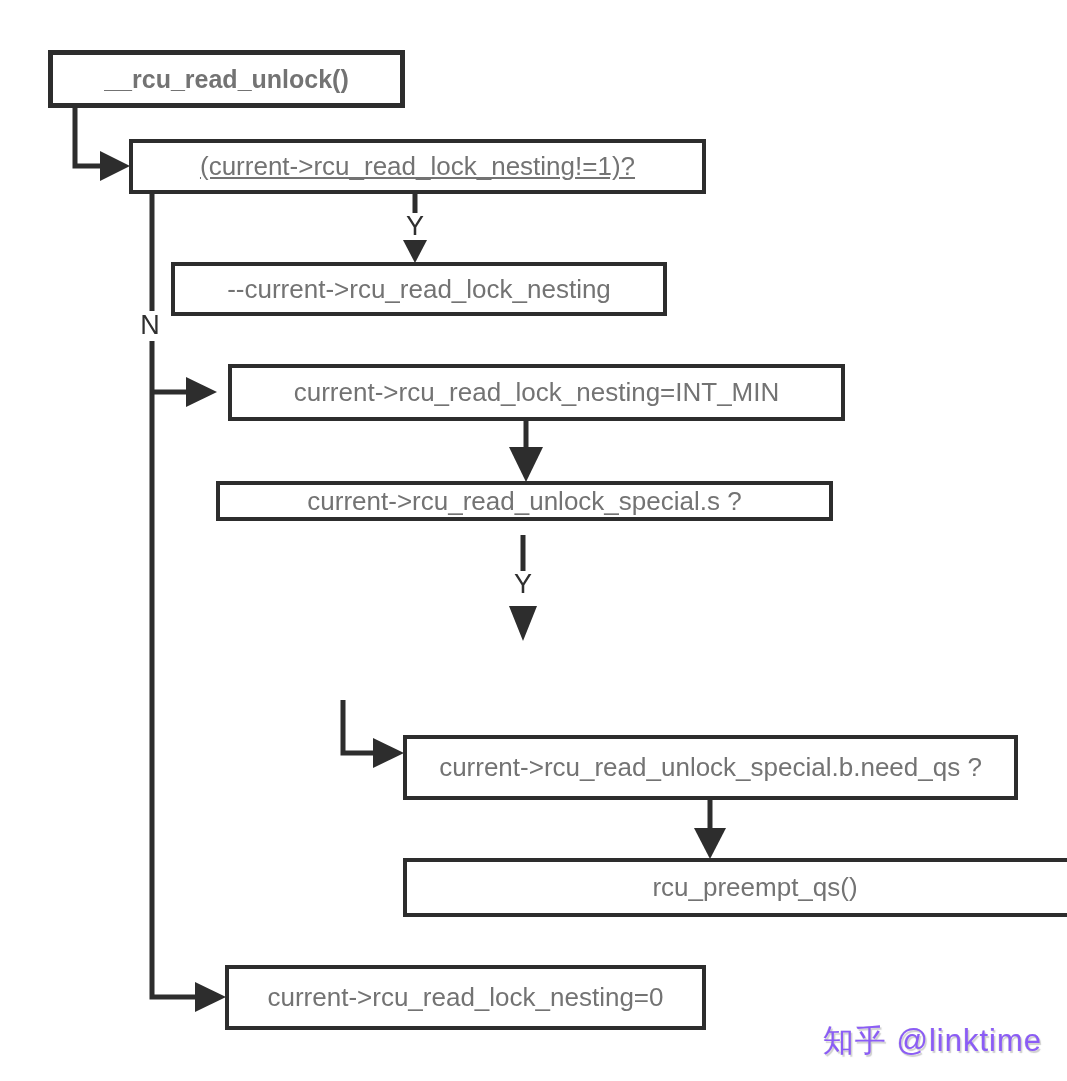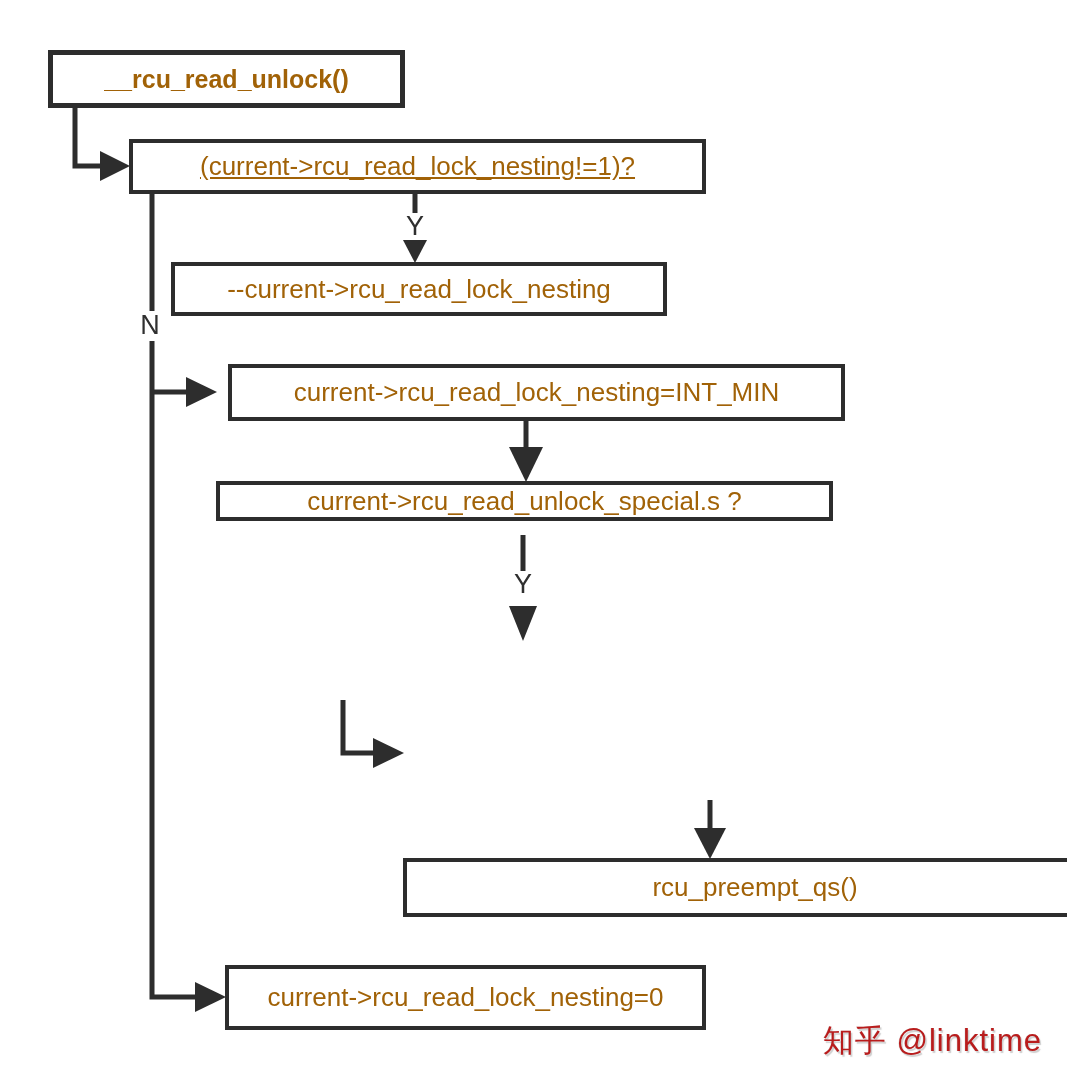--- a/index.html
+++ b/index.html
@@ -24,21 +24,21 @@
   }
   .node {
     position: absolute;
     box-sizing: border-box;
     border: 4px solid #2d2d2d;
     background: #ffffff;
     display: flex;
     align-items: center;
     justify-content: center;
     font-size: 26px;
-    color: #a16207;
+    color: #737373;
     white-space: nowrap;
     letter-spacing: 0px;
   }
   .node.entry {
     border-width: 5px;
     font-weight: bold;
     font-size: 25px;
   }
   
   #n-entry        { left: 48px;  top: 50px;  width: 357px; height: 58px; }
@@ -61,21 +61,21 @@
   }
   #lbl-y1 { left: 401px; top: 213px; width: 28px; }
   #lbl-n1 { left: 135px; top: 312px; width: 30px; }
   #lbl-y2 { left: 509px; top: 571px; width: 28px; }
 
   #watermark {
     position: absolute;
     right: 25px;
     top: 1020px;
     font-size: 31px;
-    color: #b91c1c;
+    color: #8b5cf6;
     text-shadow: 1.5px 1.5px 1px rgba(165,165,165,0.55), -0.5px -0.5px 0 #e2e2e2;
     letter-spacing: 1px;
     white-space: nowrap;
   }
 </style>
 </head>
 <body>
 
 <div id="canvas">
 
@@ -115,20 +115,21 @@
 
   <div class="node" id="n-nesting">(current-&gt;rcu_read_lock_nesting!=1)?</div>
 
   <div class="node" id="n-decrement">--current-&gt;rcu_read_lock_nesting</div>
 
   <div class="node" id="n-intmin">current-&gt;rcu_read_lock_nesting=INT_MIN</div>
 
   <div class="node" id="n-special">current-&gt;rcu_read_unlock_special.s ?</div>
 
 
+  <div class="node" id="n-needqs">current-&gt;rcu_read_unlock_special.b.need_qs ?</div>
 
   <div class="node" id="n-preemptqs">rcu_preempt_qs()</div>
 
   <div class="node" id="n-zero">current-&gt;rcu_read_lock_nesting=0</div>
 
   <span class="edge-label" id="lbl-y1">Y</span>
 
   <span class="edge-label" id="lbl-n1">N</span>
 
   <span class="edge-label" id="lbl-y2">Y</span>

